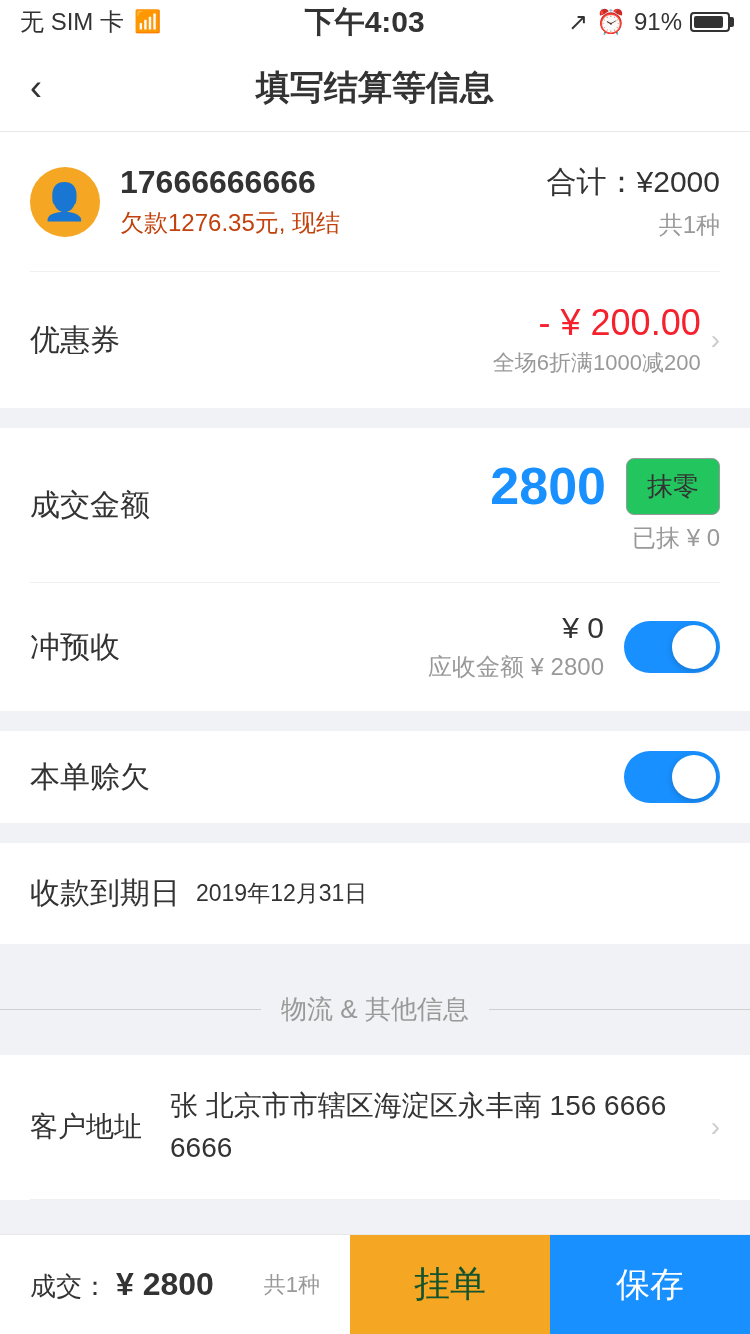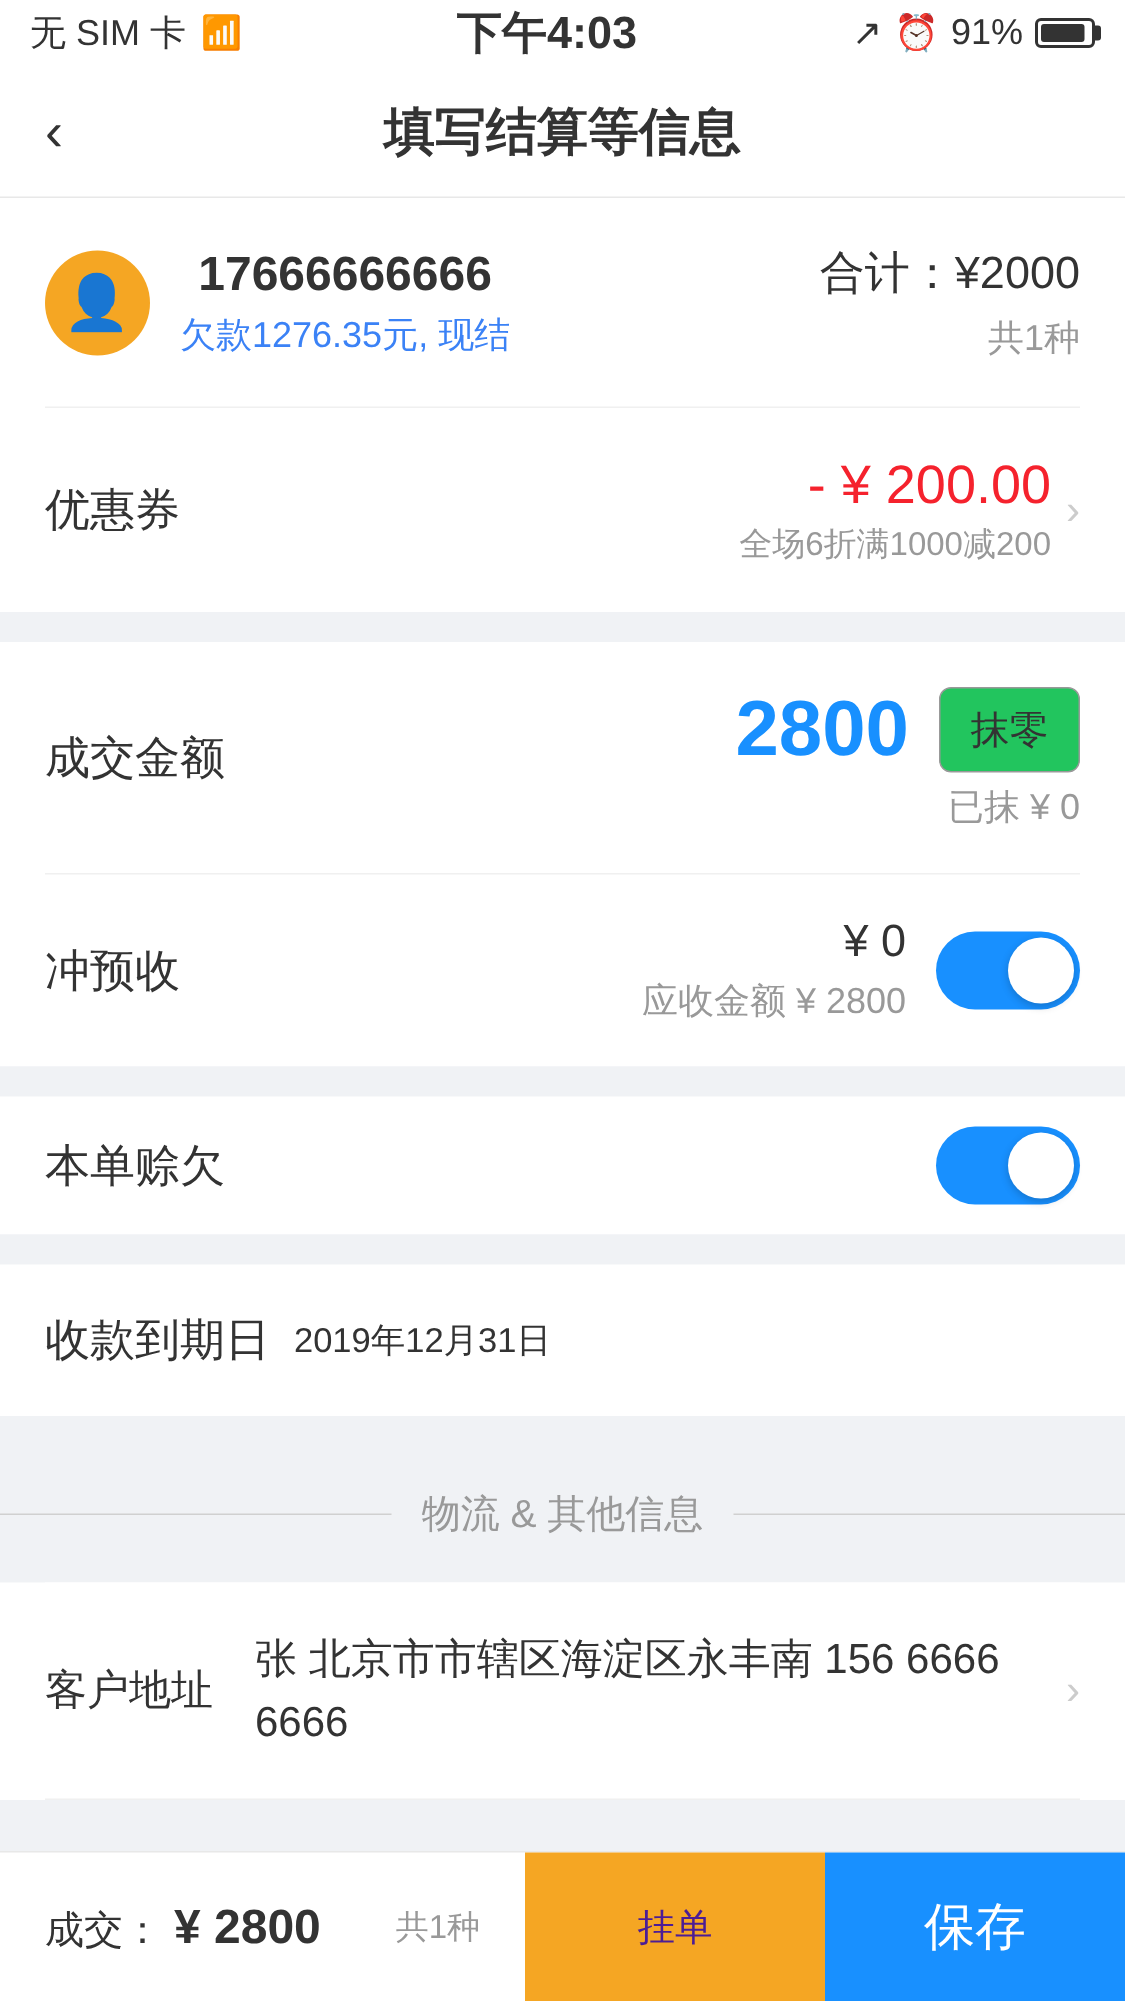--- a/index.html
+++ b/index.html
@@ -85,23 +85,23 @@
       padding: 30px 0;
       border-bottom: 1px solid #f0f0f0;
     }
     .user-left { display: flex; align-items: center; gap: 20px; }
     .avatar {
       width: 70px; height: 70px; border-radius: 50%;
       background: #f5a623;
       display: flex; align-items: center; justify-content: center;
       color: #fff; font-size: 36px; font-weight: bold;
     }
-    .user-info { display: flex; flex-direction: column; gap: 6px; text-align: center; }
+    .user-info { display: flex; flex-direction: column; gap: 6px; }
     .user-phone { font-size: 32px; font-weight: 600; color: #333; }
-    .user-sub { font-size: 24px; color: #3b82f6; }
+    .user-sub { font-size: 24px; color: #c2410c; }
     .user-right { text-align: right; }
     .total-amount { font-size: 30px; color: #333; font-weight: 500; }
     .total-count { font-size: 24px; color: #999; margin-top: 6px; }
 
     
     .coupon-row {
       display: flex;
       align-items: center;
       justify-content: space-between;
       padding: 30px 0;
@@ -229,21 +229,21 @@
       justify-content: space-between;
     }
     .bottom-deal { display: flex; align-items: baseline; gap: 8px; }
     .bottom-deal-label { font-size: 26px; color: #333; }
     .bottom-deal-value { font-size: 32px; color: #333; font-weight: 600; }
     .bottom-count { font-size: 22px; color: #999; margin-top: 4px; }
     .btn-hang {
       width: 200px; height: 100%;
       background: #f5a623;
       display: flex; align-items: center; justify-content: center;
-      font-size: 25px; color: #4c1d95; font-weight: 500;
+      font-size: 36px; color: #14532d; font-weight: 500;
       cursor: pointer;
     }
     .btn-save {
       width: 200px; height: 100%;
       background: #1890ff;
       display: flex; align-items: center; justify-content: center;
       font-size: 34px; color: #fff; font-weight: 500;
       cursor: pointer;
     }
 

